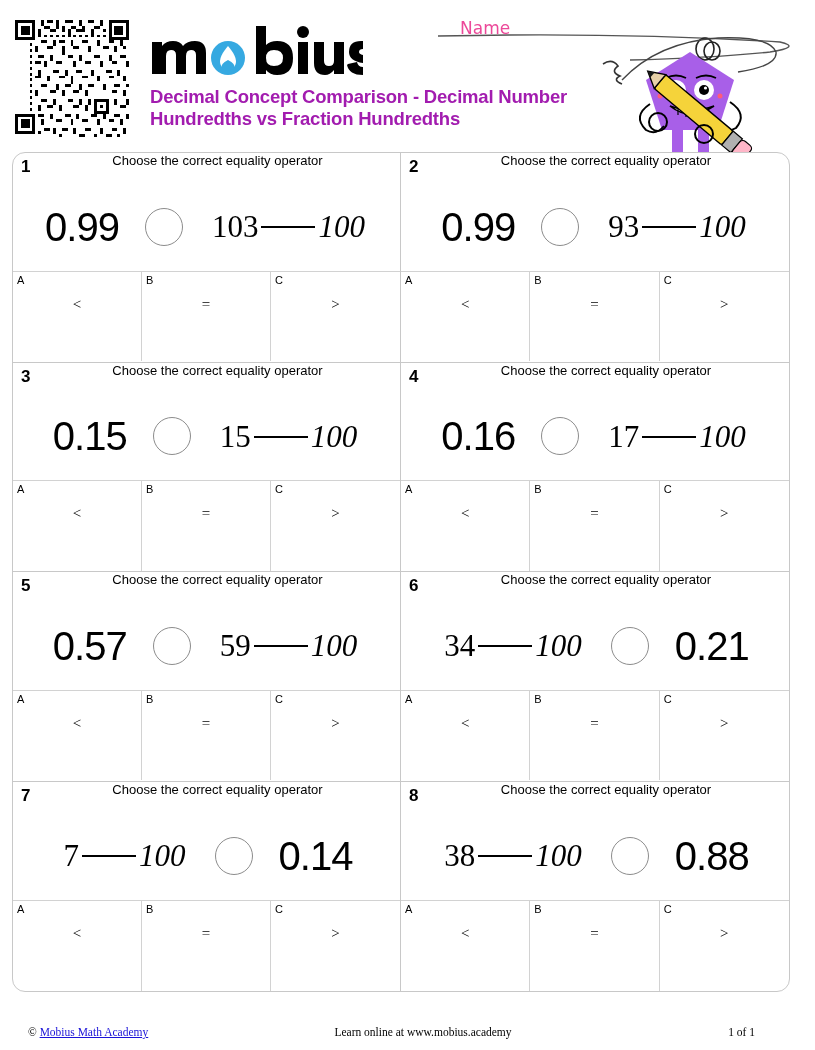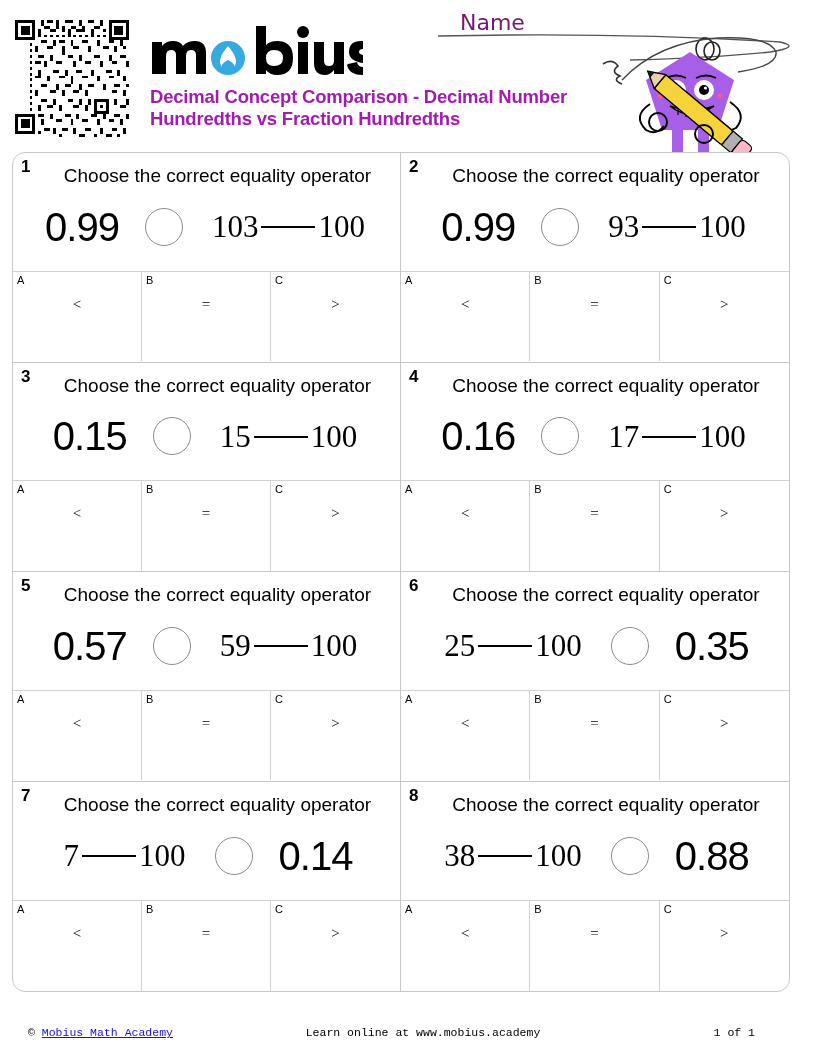--- a/index.html
+++ b/index.html
@@ -28,22 +28,22 @@
     font-family: "Liberation Sans", sans-serif;
     font-weight: bold;
     font-size: 18.5px;
     line-height: 1.17;
     letter-spacing: -0.2px;
     color: #a21caf;
   }
 
   .name-area { position: absolute; left: 420px; top: 2px; width: 390px; height: 62px; }
   .name-label {
-    position: absolute; left: 40px; top: 8px;
-    font-size: 22px; color: #701a75;
+    position: absolute; left: 40px; top: 16px;
+    font-size: 17px; color: #ec4899;
     font-family: "DejaVu Sans", sans-serif;
   }
   .name-area svg { position: absolute; left: 0; top: 0; }
 
   .mascot { position: absolute; left: 598px; top: 18px; width: 185px; height: 142px; }
   .mascot svg { display: block; }
 
   
   .grid {
     position: absolute; left: 12px; top: 152px;
@@ -66,23 +66,23 @@
   .qcell.col2 { border-right: none; }
   .qcell.row4 { border-bottom: none; }
 
   .q-top { position: relative; height: 56.5%; }
   .q-num {
     position: absolute; left: 8px; top: 4px;
     font-weight: bold; font-size: 17px;
     font-family: "Liberation Sans", sans-serif;
   }
   .q-prompt {
-    position: absolute; left: 0; right: 0; top: 12px;
+    position: absolute; left: 0; right: 0; top: 0;
     text-align: center;
-    font-size: 19px;
+    font-size: 13px;
     font-family: "Liberation Sans", sans-serif;
     color: #000;
     padding-left: 22px;
   }
   .q-expr {
     position: absolute; left: 0; right: 0; top: 30px; bottom: 0;
     display: flex; align-items: center; justify-content: center;
     gap: 26px;
   }
   .decimal {
@@ -102,21 +102,21 @@
     font-family: "Liberation Serif", serif;
     font-size: 31px;
     line-height: 1.02;
   }
   .fraction .num { padding: 0 3px; }
   .fraction .bar {
     width: 100%; min-width: 54px;
     height: 2px; background: #000;
     margin: 2px 0 1px 0;
   }
-  .fraction .den { padding: 0 3px; }
+  .fraction .den { padding: 0 3px; font-style: italic; }
 
   .q-answers {
     height: 43.5%;
     display: grid;
     grid-template-columns: repeat(3, 1fr);
     border-top: 1px solid #d2d2d2;
   }
   .ans {
     position: relative;
     border-right: 1px solid #d2d2d2;
@@ -133,21 +133,21 @@
     text-align: center;
     font-size: 15px;
     font-family: "Liberation Serif", serif;
   }
 
   
   .footer {
     position: absolute; left: 0; top: 1022px;
     width: 815px; height: 28px;
     font-size: 11.5px;
-    font-family: Liberation Mono, monospace;
+    font-family: Liberation Serif, serif;
   }
   .f-left { position: absolute; left: 28px; top: 4px; }
   .f-left a { color: #1a12d8; text-decoration: underline; }
   .f-center { position: absolute; left: 0; right: 0; top: 4px; text-align: center; margin-left: 31px; }
   .f-right { position: absolute; right: 60px; top: 4px; }
 </style>
 </head>
 <body>
 
 <div class="page">
@@ -547,26 +547,26 @@
             <div class="ans-op">&gt;</div>
           </div>
         </div>
       </div>
       <div class="qcell col2">
         <div class="q-top">
           <div class="q-num">6</div>
           <div class="q-prompt">Choose the correct equality operator</div>
           <div class="q-expr">
             <div class="fraction">
-              <div class="num">25</div>
-              <div class="bar"></div>
-              <div class="den">100</div>
-            </div>
-            <div class="circle-op"></div>
-            <div class="decimal">0.35</div>
+              <div class="num">34</div>
+              <div class="bar"></div>
+              <div class="den">100</div>
+            </div>
+            <div class="circle-op"></div>
+            <div class="decimal">0.21</div>
           </div>
         </div>
         <div class="q-answers">
           <div class="ans">
             <div class="ans-letter">A</div>
             <div class="ans-op">&lt;</div>
           </div>
           <div class="ans">
             <div class="ans-letter">B</div>
             <div class="ans-op">=</div>

